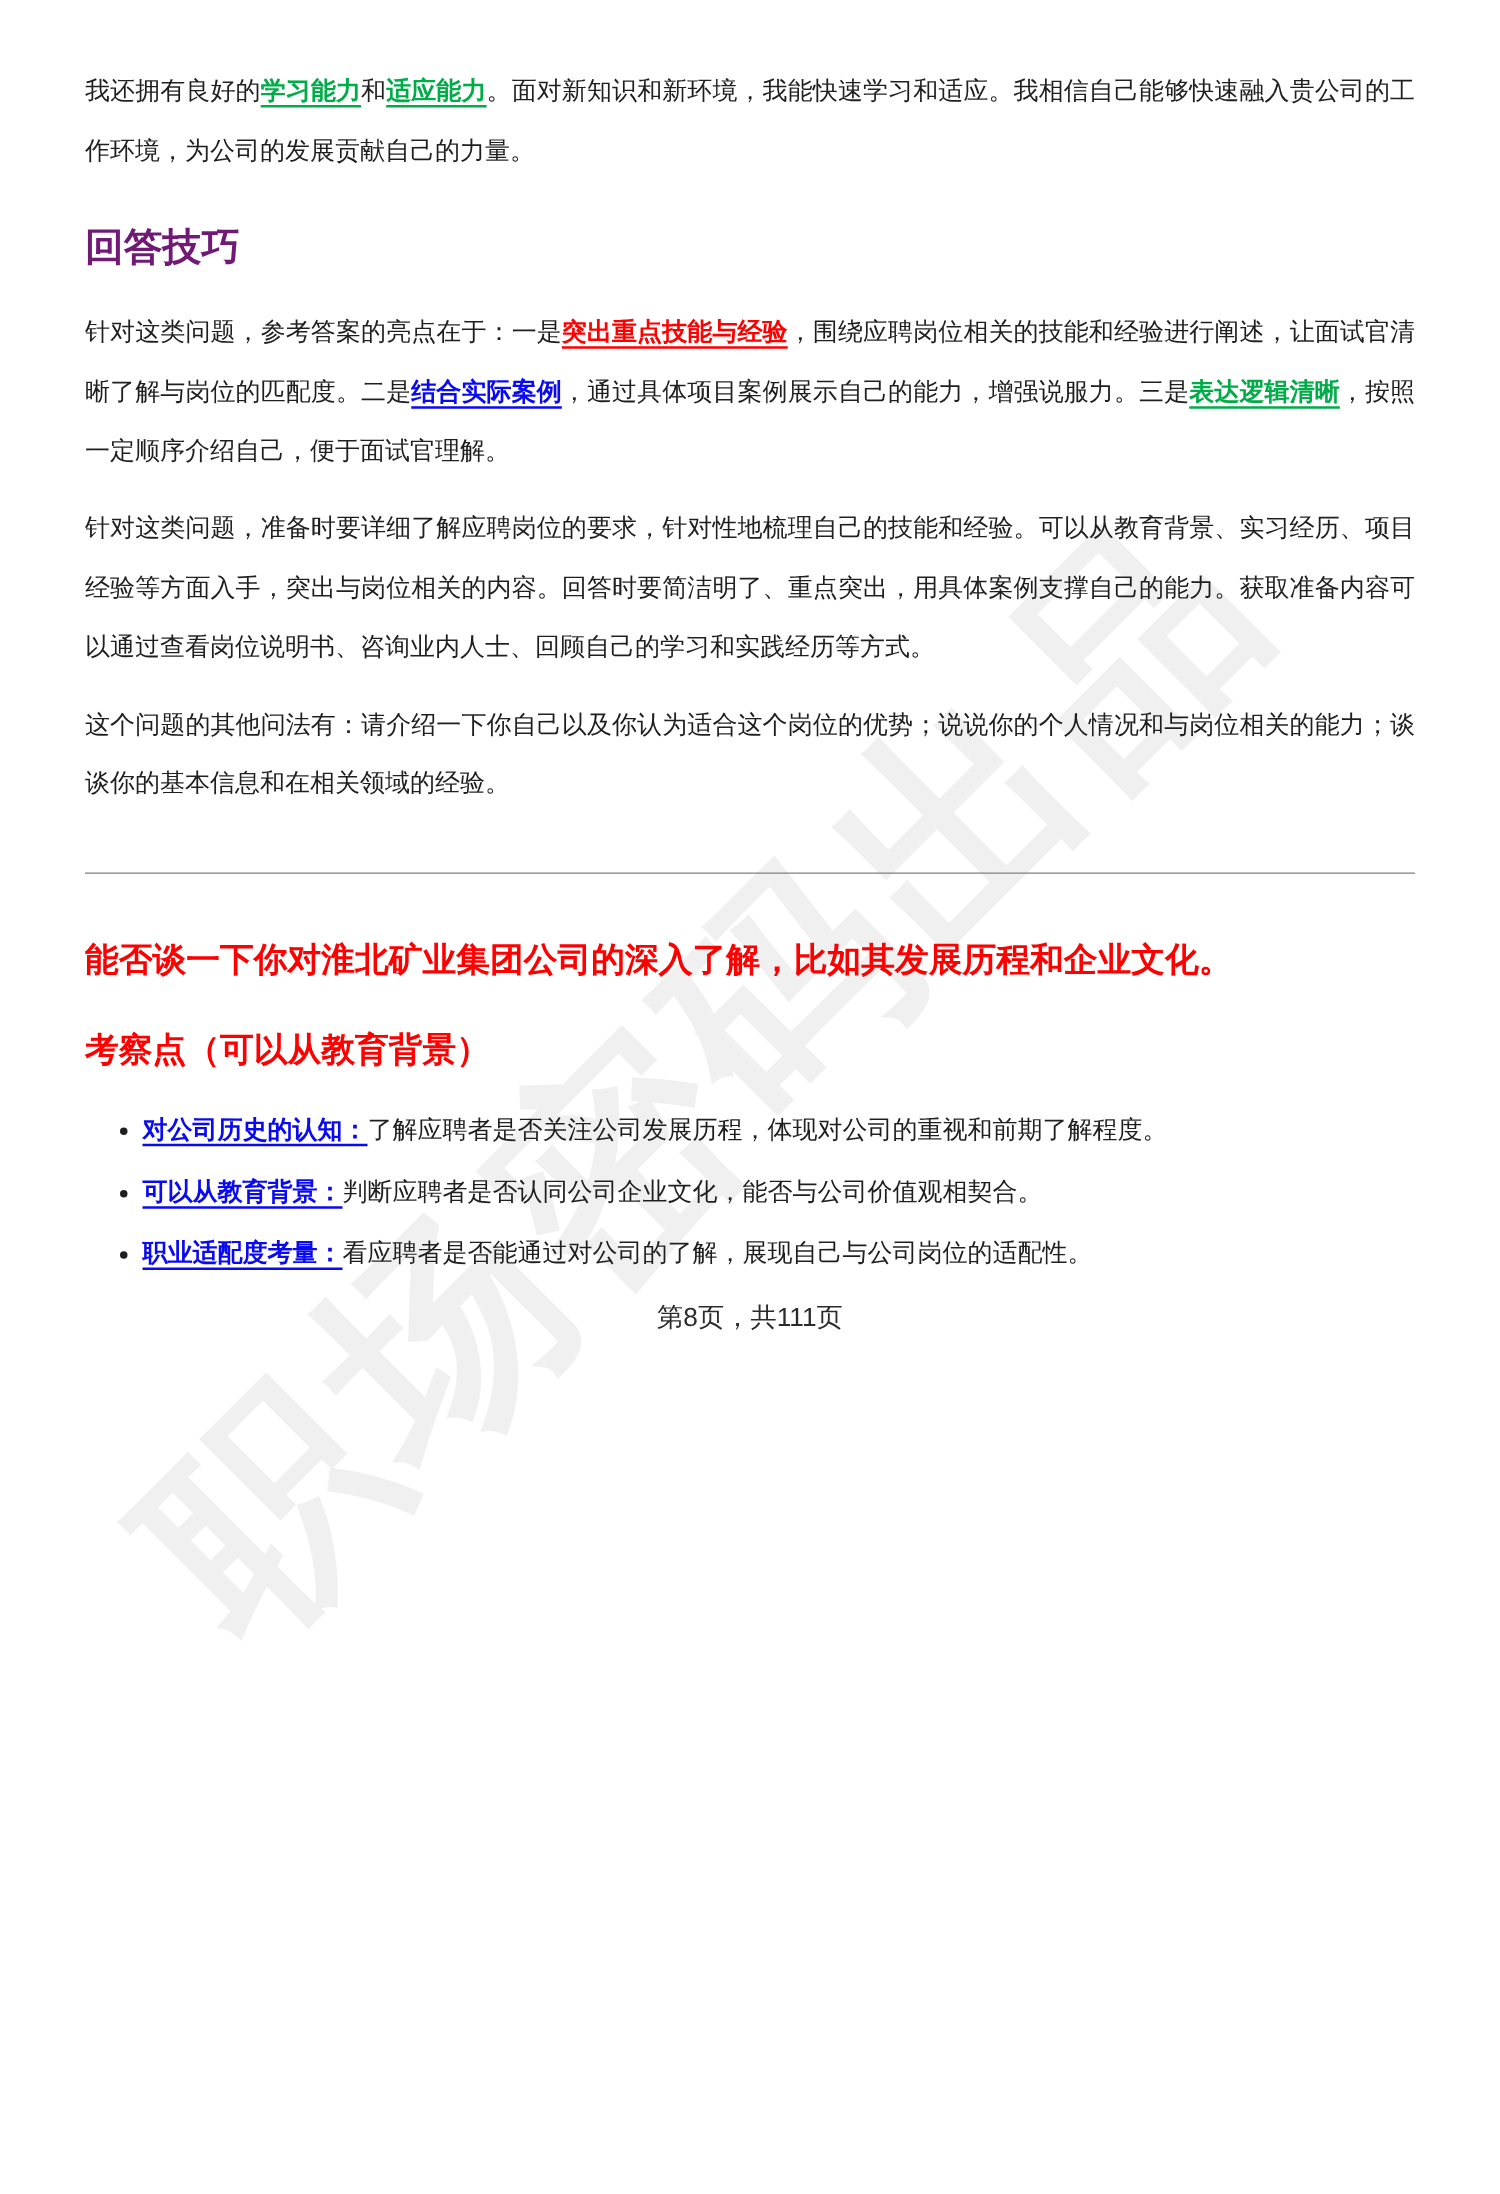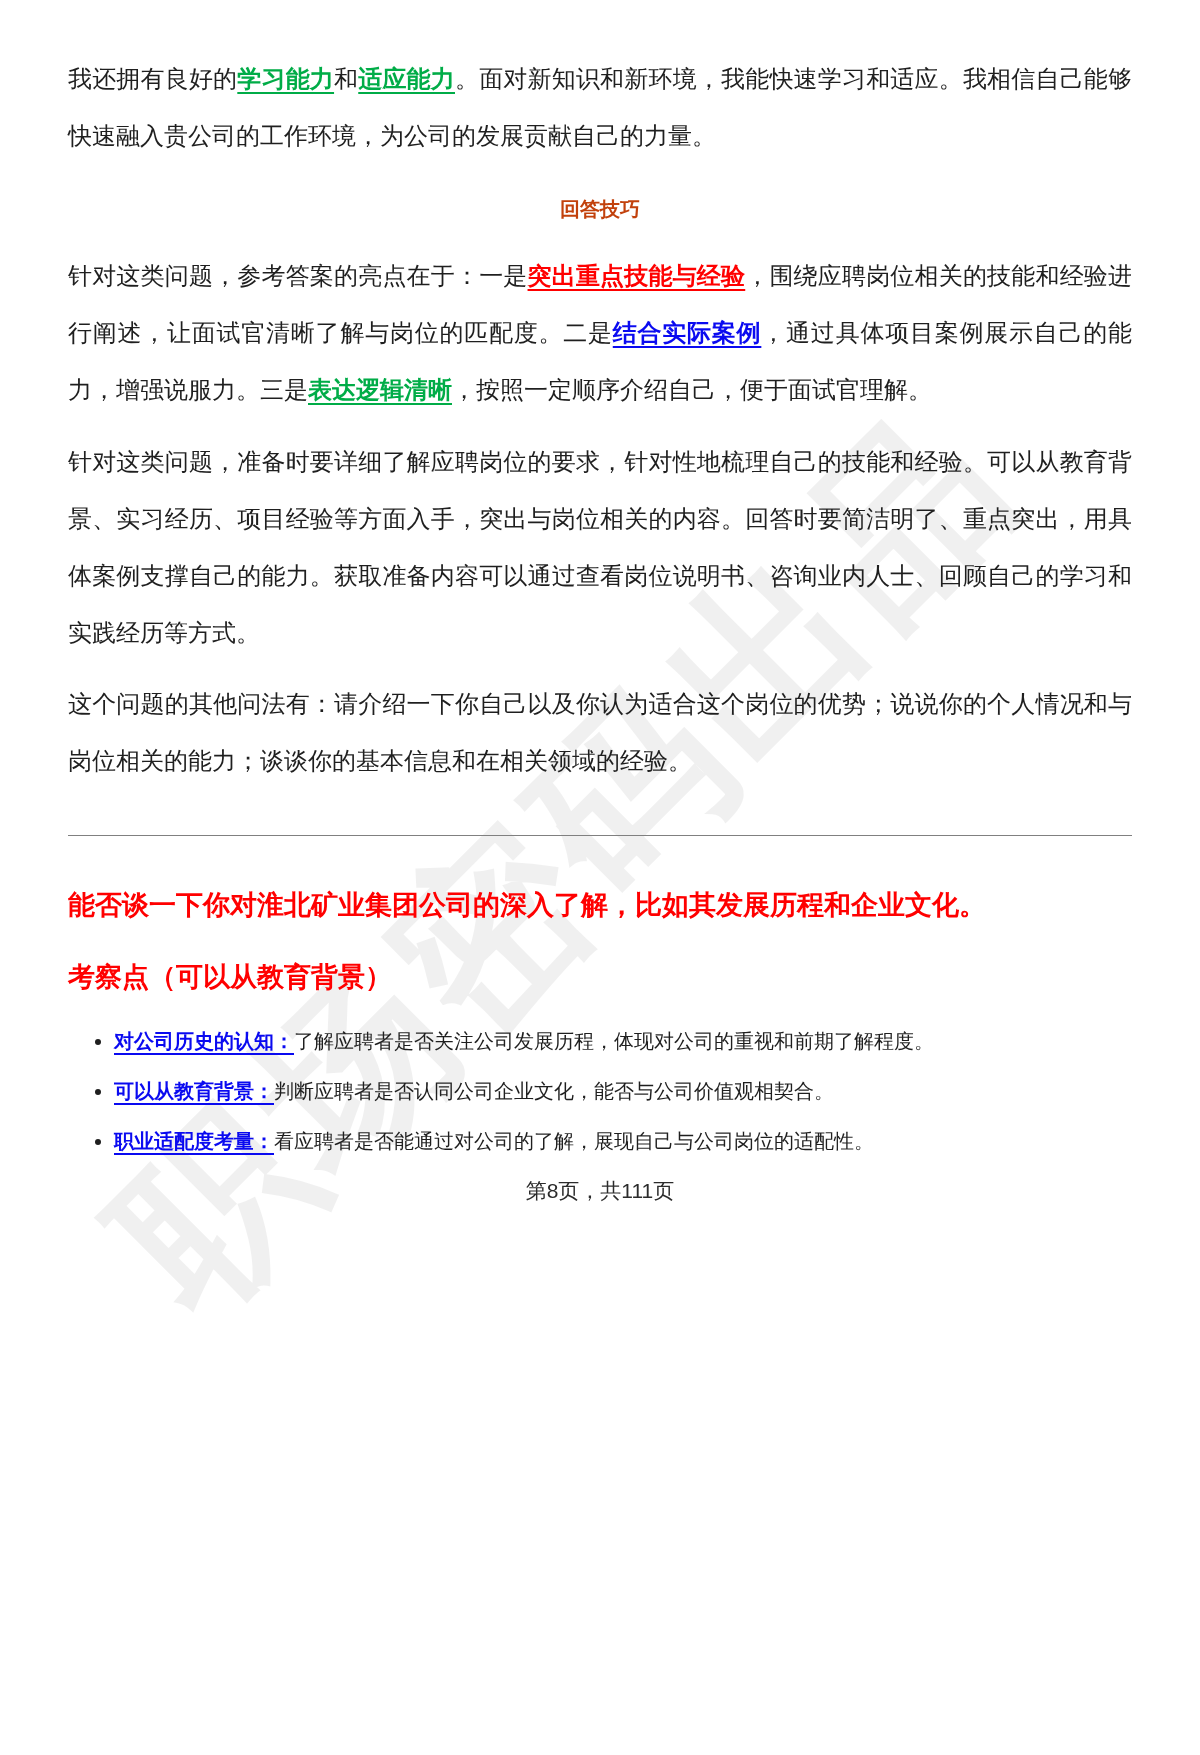--- a/index.html
+++ b/index.html
@@ -22,31 +22,30 @@
     font-size: 185px;
     font-weight: 700;
     letter-spacing: 10px;
     color: #000000;
     opacity: 0.055;
     white-space: nowrap;
     pointer-events: none;
     z-index: 0;
   }
   .body-text {
-    font-size: 24px;
+    font-size: 20px;
     line-height: 2.38;
     margin: 0 0 14px 0;
     text-align: justify;
   }
   .section-heading {
-    font-size: 20px;
+    font-size: 31px;
     font-weight: 700;
-    color: #c2410c;
+    color: #701a75;
     margin: 32px 0 24px 0;
-    text-align: center;
   }
   .em {
     font-weight: 700;
     text-decoration: underline;
     text-decoration-thickness: 2px;
     text-underline-offset: 5px;
   }
   .green { color: var(--green, #00ac47); }
   .blue  { color: var(--blue,  #0a0af0); }
   .redtx { color: var(--red,   #ff0000); }

